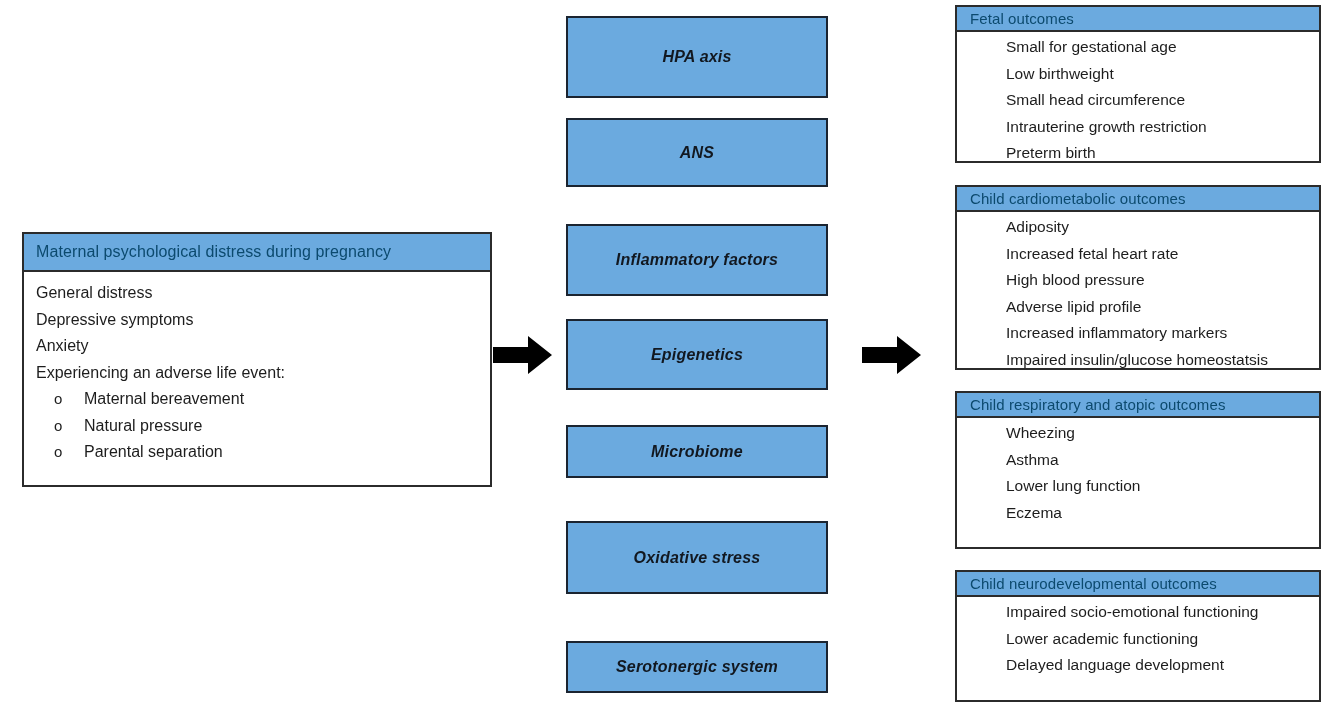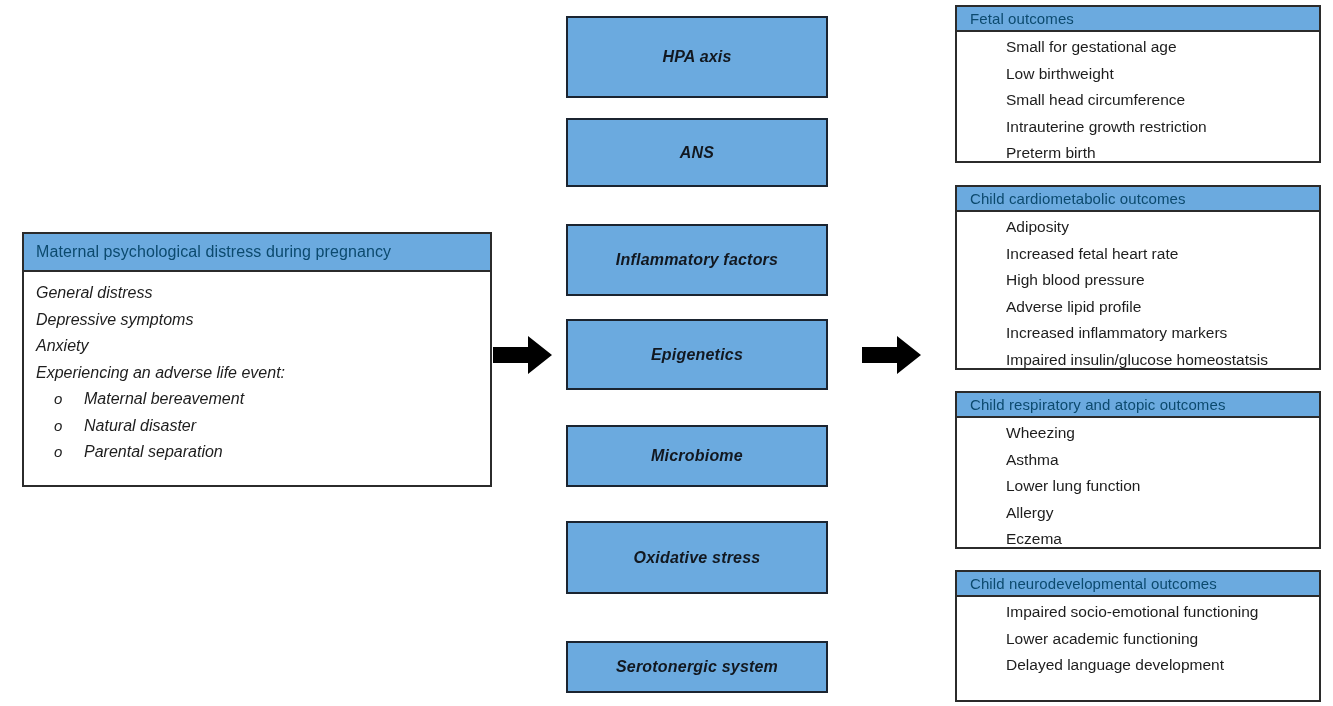--- a/index.html
+++ b/index.html
@@ -69,21 +69,20 @@
     height: 38px;
     display: flex;
     align-items: center;
   }
   #exposure-box .panel-body {
     padding: 8px 0 0 12px;
   }
   #exposure-box .row {
     font-size: 16px;
     line-height: 26.5px;
-    font-style: italic;
   }
   #exposure-box .row.sub {
     padding-left: 18px;
     display: flex;
     align-items: baseline;
   }
   #exposure-box .row.sub .bullet {
     display: inline-block;
     width: 30px;
     flex: 0 0 30px;
@@ -146,21 +145,21 @@
       <div class="row">General distress</div>
       <div class="row">Depressive symptoms</div>
       <div class="row">Anxiety</div>
       <div class="row">Experiencing an adverse life event:</div>
       <div class="row sub">
         <span class="bullet">o</span>
         <span>Maternal bereavement</span>
       </div>
       <div class="row sub">
         <span class="bullet">o</span>
-        <span>Natural disaster</span>
+        <span>Natural pressure</span>
       </div>
       <div class="row sub">
         <span class="bullet">o</span>
         <span>Parental separation</span>
       </div>
     </div>
   </div>
 
   <div class="arrow" style="left:492px; top:333px;">
     <svg width="62" height="44" viewBox="0 0 62 44" xmlns="http://www.w3.org/2000/svg" aria-hidden="true">
@@ -173,21 +172,21 @@
   </div>
   <div class="mediator" style="top:118px; height:69px;">
     <span>ANS</span>
   </div>
   <div class="mediator" style="top:224px; height:72px;">
     <span>Inflammatory factors</span>
   </div>
   <div class="mediator" style="top:319px; height:71px;">
     <span>Epigenetics</span>
   </div>
-  <div class="mediator" style="top:425px; height:62px;">
+  <div class="mediator" style="top:425px; height:53px;">
     <span>Microbiome</span>
   </div>
   <div class="mediator" style="top:521px; height:73px;">
     <span>Oxidative stress</span>
   </div>
   <div class="mediator" style="top:617px; height:52px;margin-top:24px;">
     <span>Serotonergic system</span>
   </div>
 
   <div class="arrow" style="left:861px; top:333px;">
@@ -218,21 +217,20 @@
       <div class="row">Impaired insulin/glucose homeostatsis</div>
     </div>
   </div>
 
   <div class="panel outcome" style="top:391px; height:158px;">
     <div class="panel-header">Child respiratory and atopic outcomes</div>
     <div class="panel-body">
       <div class="row"> Wheezing</div>
       <div class="row">Asthma</div>
       <div class="row">Lower lung function</div>
-      <div class="row">Allergy</div>
       <div class="row">Eczema</div>
     </div>
   </div>
 
   <div class="panel outcome" style="top:570px; height:132px;">
     <div class="panel-header">Child neurodevelopmental  outcomes</div>
     <div class="panel-body">
       <div class="row">Impaired socio-emotional functioning</div>
       <div class="row">Lower academic functioning</div>
       <div class="row">Delayed language development</div>

